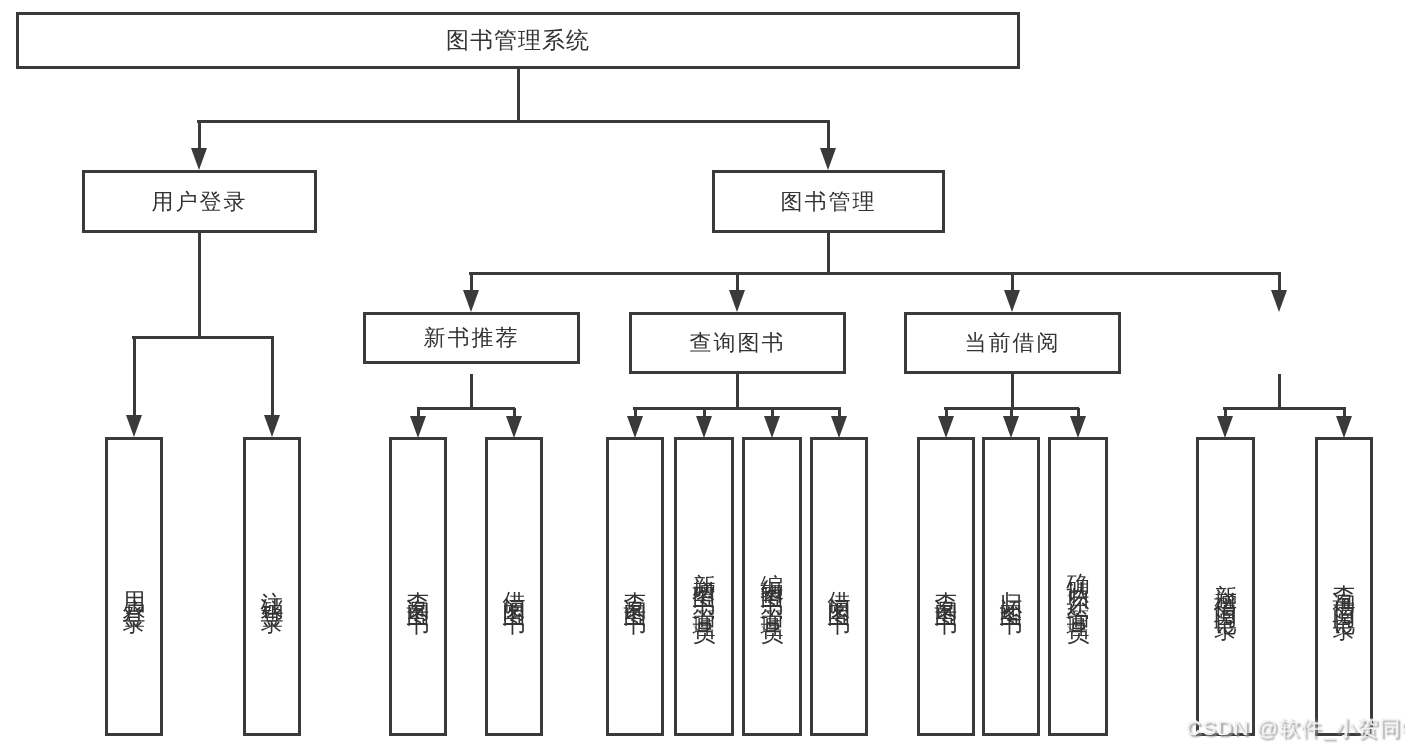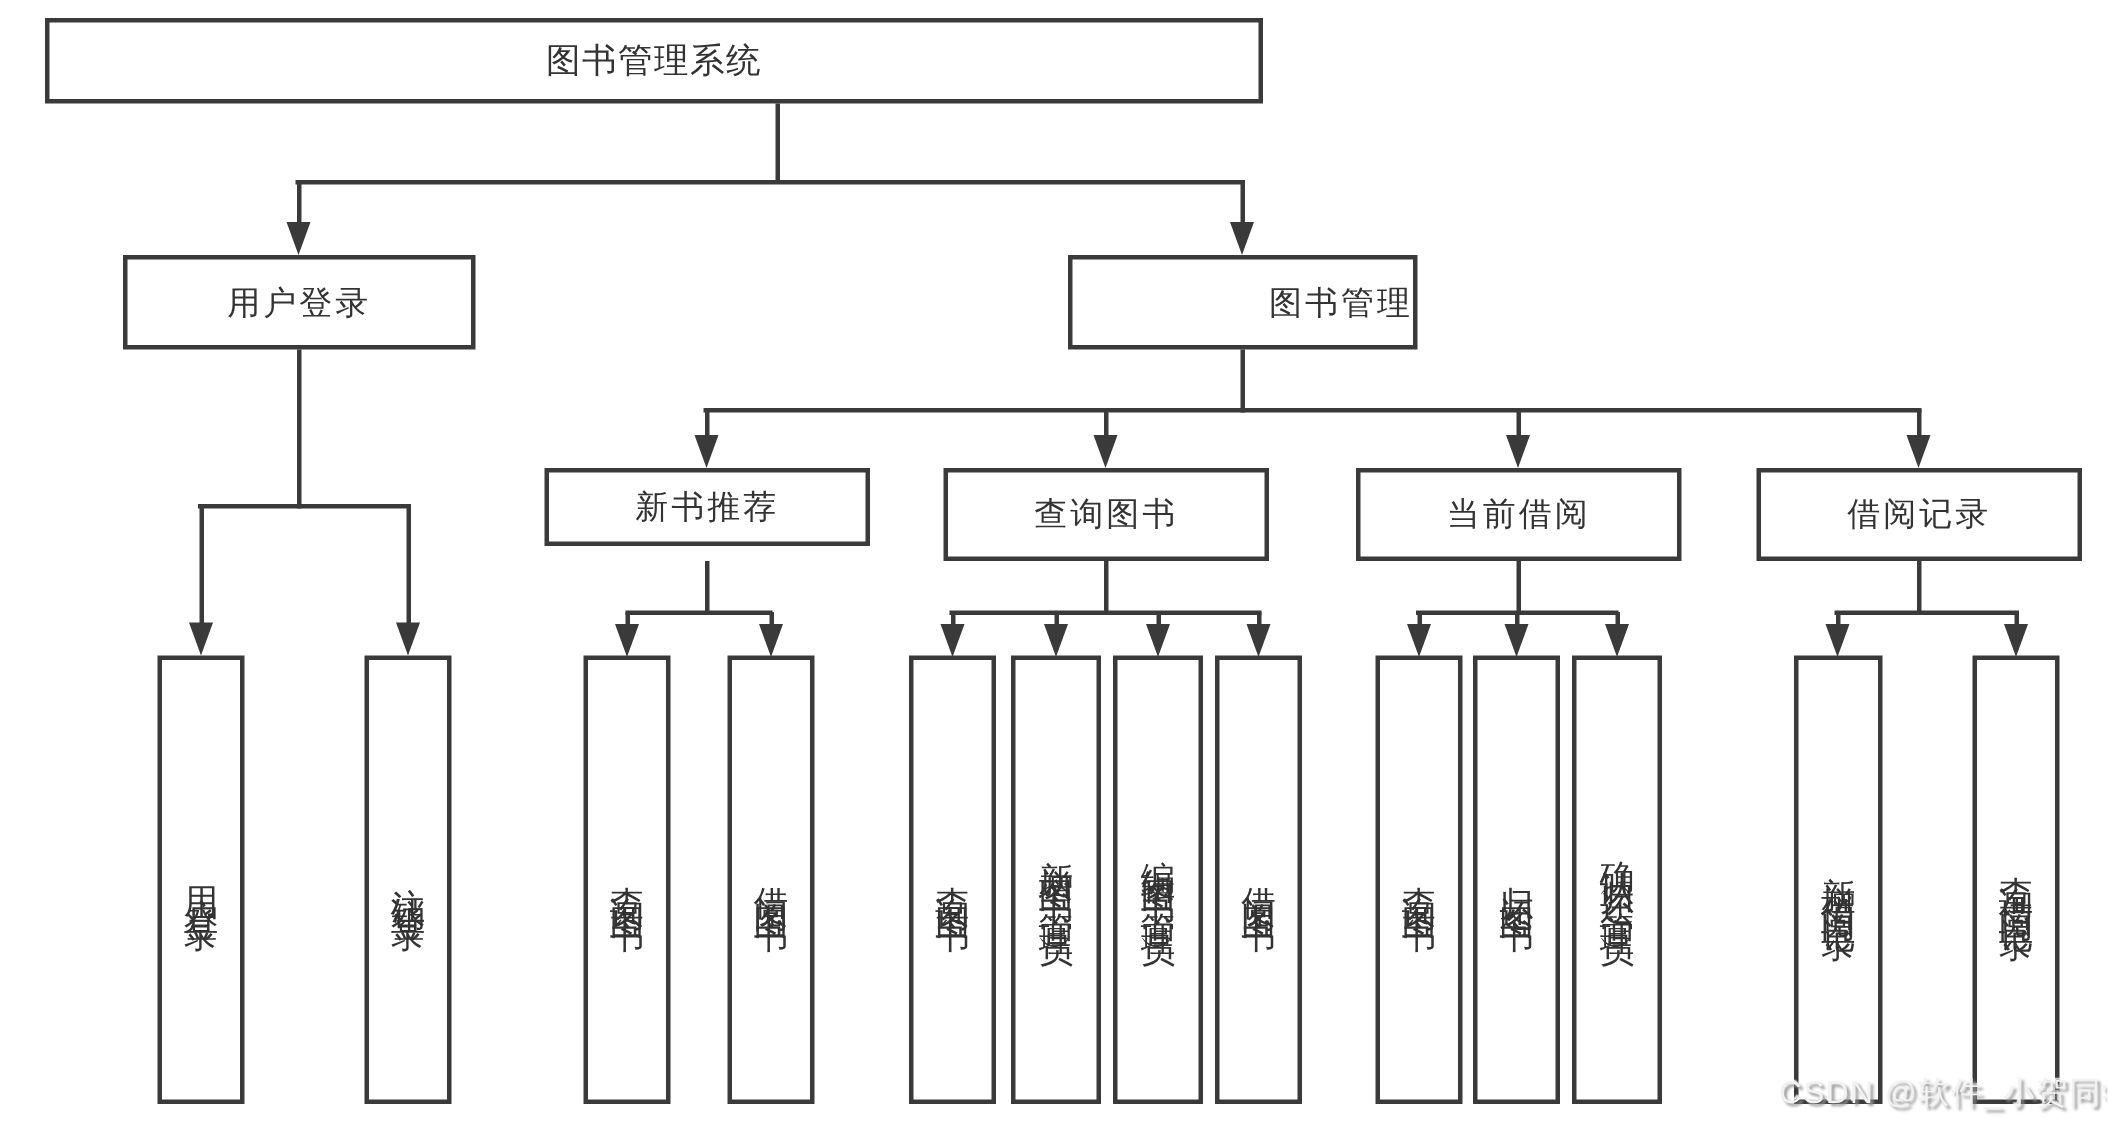--- a/index.html
+++ b/index.html
@@ -39,23 +39,23 @@
     position:absolute;
     left:1186px;top:714px;
     font-size:21px;
     letter-spacing:1px;
     white-space:nowrap;
     color:#f2f2f2;
     text-shadow:2px 2px 2px #8f8f8f, -1px -1px 1px #ffffff;
   }
 
   
-  .n-root {left:16px;  top:12px;  width:812px;height:57px;margin-left:14px;}
+  .n-root {left:16px;  top:12px;  width:1004px;height:57px;}
   .n-l2a  {left:82px;  top:170px; width:235px; height:63px;}
-  .n-l2b  {left:712px; top:170px; width:233px; height:63px;justify-content:flex-end;}
+  .n-l2b  {left:712px; top:170px; width:233px; height:63px;}
   .n-l3a  {left:363px; top:312px; width:217px; height:52px;}
   .n-l3b  {left:629px; top:312px; width:217px; height:62px;}
   .n-l3c  {left:904px; top:312px; width:217px; height:62px;}
   .n-l3d  {left:1171px;top:312px; width:217px; height:62px;}
   .leaf   {top:437px;height:299px;width:58px;}
   .lf1 {left:105px;} .lf2 {left:243px;}
   .lf3 {left:389px;} .lf4 {left:485px;}
   .lf5 {left:606px;} .lf6 {left:674px;width:60px;} .lf7 {left:742px;width:60px;} .lf8 {left:810px;}
   .lf9 {left:917px;} .lf10{left:982px;} .lf11{left:1048px;width:60px;}
   .lf12{left:1196px;width:59px;} .lf13{left:1315px;}
@@ -77,23 +77,20 @@
   </div>
 
   <div class="node hnode n-l3a">
     <span>新书推荐</span>
   </div>
   <div class="node hnode n-l3b">
     <span>查询图书</span>
   </div>
   <div class="node hnode n-l3c">
     <span>当前借阅</span>
-  </div>
-  <div class="node hnode n-l3d">
-    <span>借阅记录</span>
   </div>
 
   <div class="node vnode leaf lf1">
     <span class="vtext">用户登录</span>
   </div>
   <div class="node vnode leaf lf2">
     <span class="vtext">注销登录</span>
   </div>
   <div class="node vnode leaf lf3">
     <span class="vtext">查询图书</span>

